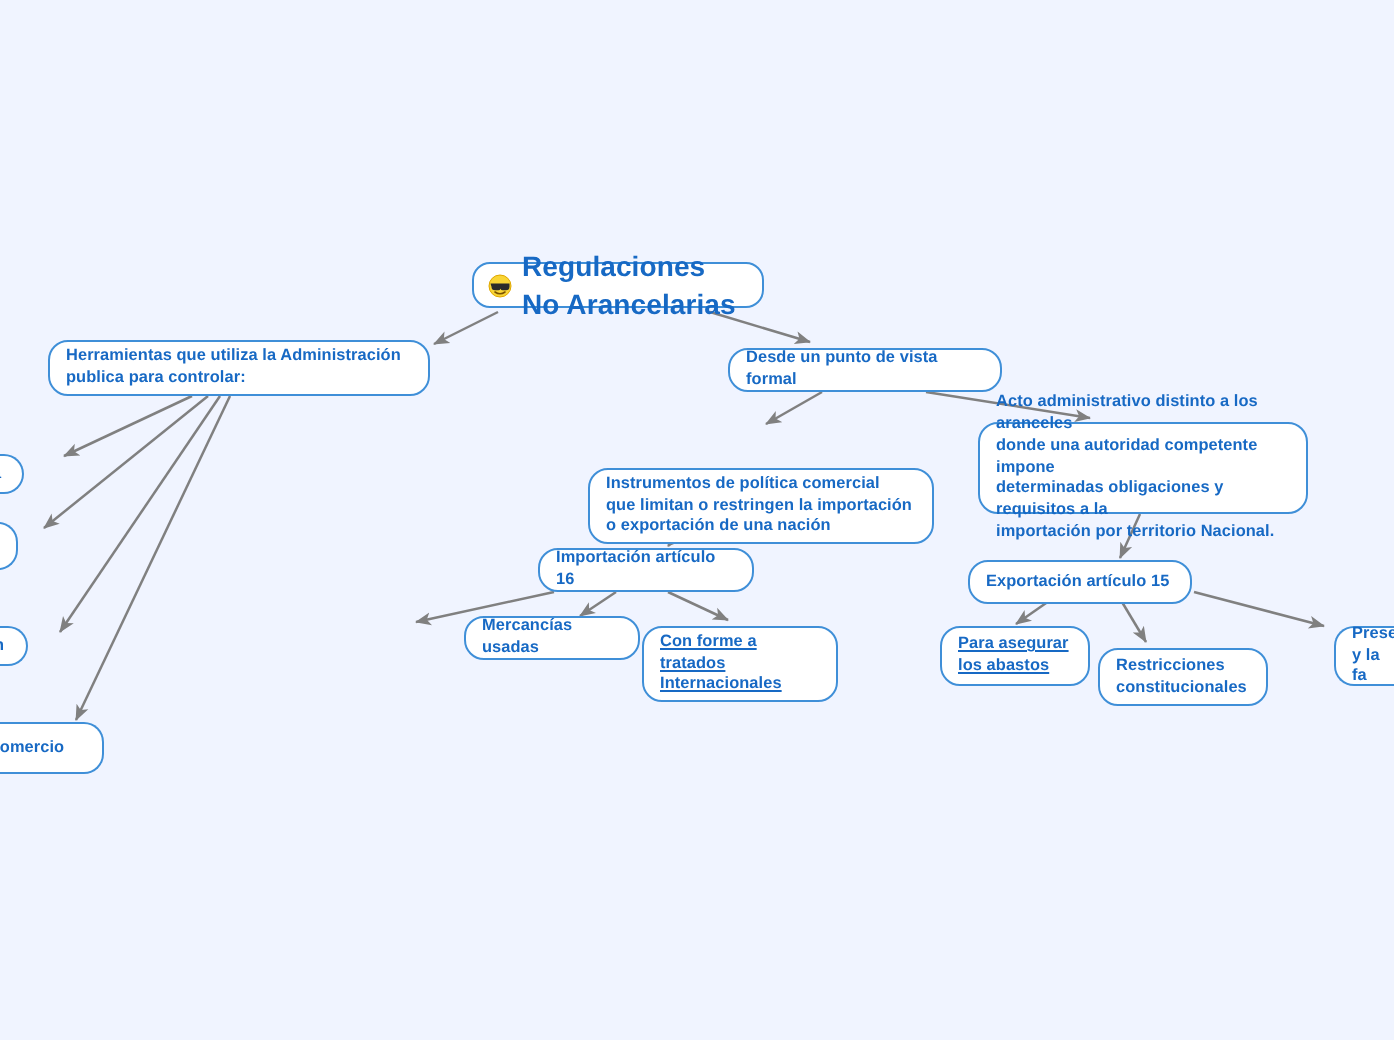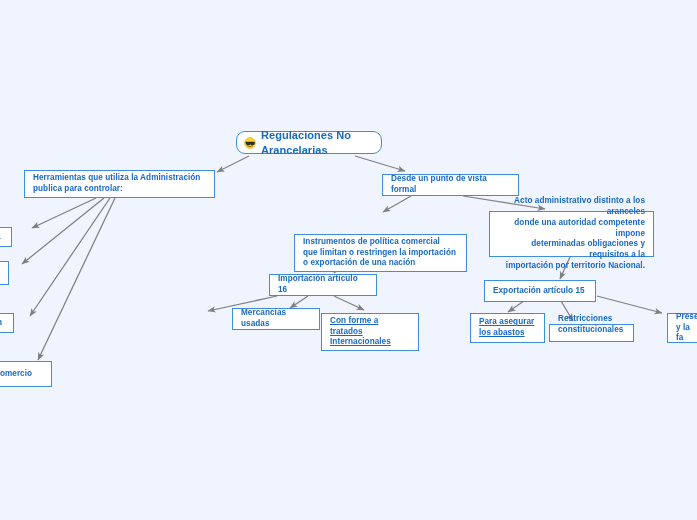--- a/index.html
+++ b/index.html
@@ -25,38 +25,38 @@
     left: 0; top: 0;
     width: 697px;
     height: 520px;
     pointer-events: none;
   }
   .node {
     position: absolute;
     box-sizing: border-box;
     background: #ffffff;
     border: 1.6px solid #3f8fd8;
-    border-radius: 0;
+    border-radius: 10px;
     color: #1769c4;
     font-weight: bold;
     font-size: 8.2px;
     line-height: 1.33;
     letter-spacing: 0.05px;
     padding: 5px 8px;
     display: flex;
     align-items: center;
     z-index: 2;
     box-shadow: 0 0 0 0 rgba(0,0,0,0);
   }
   .node .txt {
     display: block;
     white-space: pre-line;
   }
   .node.root {
-    font-size: 11px;
+    font-size: 14px;
     border-width: 1.8px;
     border-radius: 9px;
     padding-left: 7px;
   }
   .emoji {
     width: 12px;
     height: 12px;
     margin-right: 5px;
     flex: 0 0 auto;
     display: inline-block;
@@ -139,31 +139,31 @@
   </div>
 
   <div class="node clipleft" style="left:-12px; top:313px; width:26px; height:20px; padding:3px 4px;">
     <span class="txt">ón</span>
   </div>
 
   <div class="node clipleft" style="left:-18px; top:361px; width:70px; height:26px; padding:4px 5px;">
     <span class="txt">e Comercio</span>
   </div>
 
-  <div class="node" style="left:382px; top:174px; width:137px; height:22px;">
+  <div class="node" style="left:364px; top:174px; width:137px; height:22px;">
     <span class="txt">Desde un punto de vista formal</span>
   </div>
 
   <div class="node" style="left:294px; top:214px; width:173px; height:38px;margin-top:20px;">
     <span class="txt">Instrumentos de política comercial
 que limitan o restringen la importación
 o exportación de una nación</span>
   </div>
 
-  <div class="node" style="left:489px; top:211px; width:165px; height:46px;text-align:right;">
+  <div class="node" style="left:489px; top:211px; width:165px; height:46px;">
     <span class="txt">Acto administrativo distinto a los aranceles
 donde una autoridad competente impone
 determinadas obligaciones y requisitos a la
 importación por territorio Nacional.</span>
   </div>
 
   <div class="node" style="left:269px; top:274px; width:108px; height:22px;">
     <span class="txt">Importación artículo 16</span>
   </div>
 
@@ -179,21 +179,21 @@
   <div class="node" style="left:321px; top:313px; width:98px; height:38px;text-decoration:underline;">
     <span class="txt">Con forme a tratados
 Internacionales</span>
   </div>
 
   <div class="node" style="left:470px; top:313px; width:75px; height:30px;text-decoration:underline;">
     <span class="txt">Para asegurar
 los abastos</span>
   </div>
 
-  <div class="node" style="left:549px; top:324px; width:85px; height:18px;align-items:flex-end;">
+  <div class="node" style="left:549px; top:324px; width:85px; height:29px;">
     <span class="txt">Restricciones
 constitucionales</span>
   </div>
 
   <div class="node clipright" style="left:667px; top:313px; width:40px; height:30px;">
     <span class="txt">Prese
 y la fa</span>
   </div>
 
 </div>

